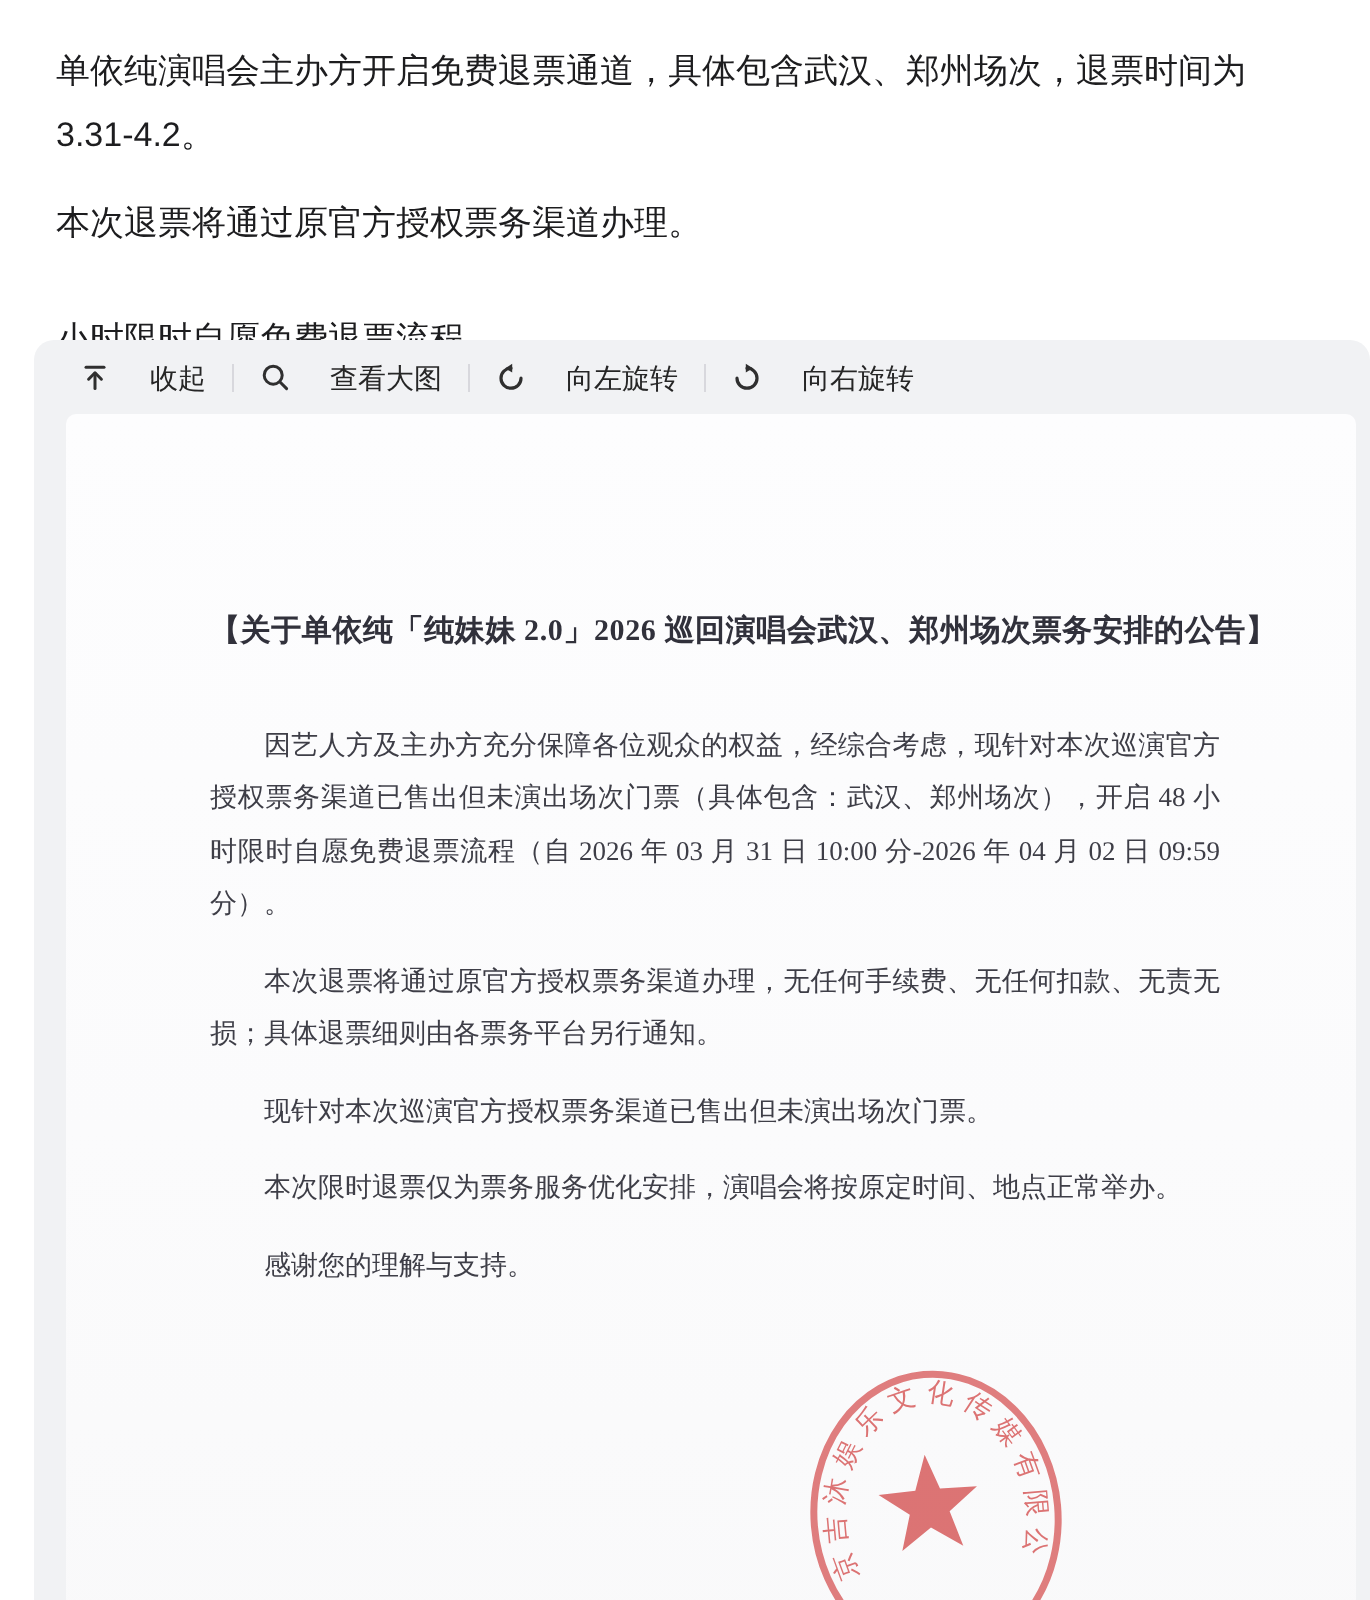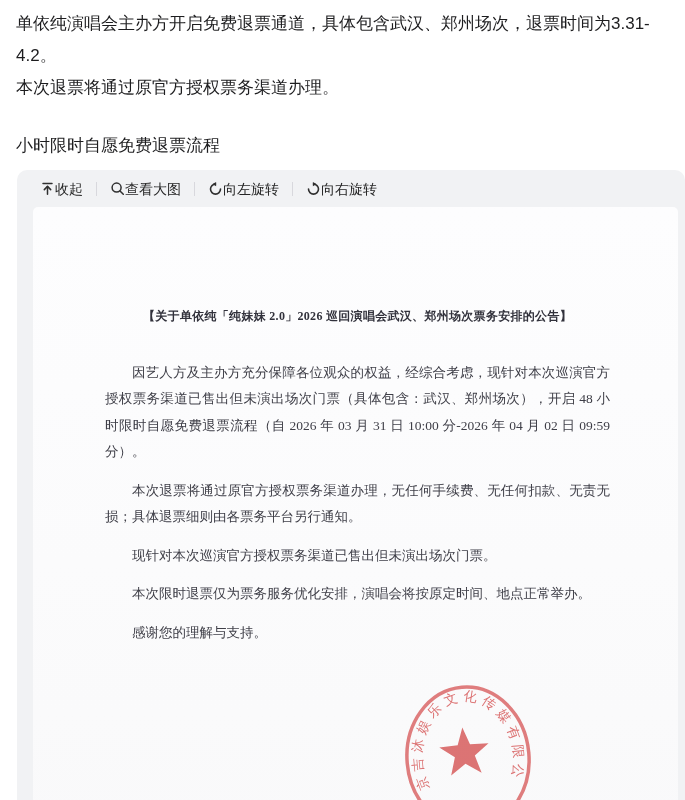--- a/index.html
+++ b/index.html
@@ -4,51 +4,51 @@
 <style>
   html,body{margin:0;padding:0;}
   body{
     width:685px;height:800px;overflow:hidden;background:#ffffff;
     font-family:"Liberation Sans","DejaVu Sans",sans-serif;
   }
   .page{position:relative;width:685px;height:800px;overflow:hidden;background:#fff;}
 
   
   .intro{padding:8px 18px 0 16px;font-size:17px;line-height:32px;color:#1d1d1f;}
-  .intro p{margin:0;}
+  .intro p{margin:12px;}
   .intro p.spaced{margin-top:26px;}
 
   
   .viewer{
     position:absolute;left:17px;top:170px;width:668px;height:640px;
     background:#f1f2f4;border-radius:10px 10px 0 0;
   }
   .viewer-toolbar{
     display:flex;align-items:center;height:37px;padding-left:23px;
     font-size:14px;color:#262626;
   }
   .tool-btn{
-    display:inline-flex;align-items:center;gap:0;background:none;border:none;
+    display:inline-flex;align-items:center;gap:20px;background:none;border:none;
     padding:0;font:inherit;color:#262626;cursor:pointer;line-height:1;
   }
   .tool-btn svg{display:block;}
   .tool-sep{width:1px;height:14px;background:#d8d8dd;margin:0 13px;}
 
   
   .doc{
     position:absolute;left:16px;top:37px;width:645px;height:650px;
     box-sizing:border-box;padding:96px 68px 0 72px;
     background:linear-gradient(180deg,#fdfdfe 0%,#fbfbfc 55%,#f9f9fa 100%);
     border-radius:5px;
     font-family:"Liberation Serif","DejaVu Serif",serif;
     color:#3e3e47;font-size:13.5px;line-height:26.5px;
   }
   .doc-title{
-    margin:0 0 30px;text-align:center;white-space:nowrap;
-    font-weight:bold;font-size:12px;letter-spacing:.3px;color:#31313b;
+    margin:0 0 30px;white-space:nowrap;
+    font-weight:bold;font-size:15px;letter-spacing:.3px;color:#31313b;
   }
   .doc p{margin:0;}
   .doc .salutation{margin-bottom:13px;}
   .doc .body-para{margin-bottom:12px;text-indent:2em;text-align:justify;}
   .doc .closing{text-indent:2em;}
 
   
   .seal{
     position:absolute;left:360px;top:476px;width:150px;height:150px;
     mix-blend-mode:multiply;transform:rotate(-5deg);z-index:2;pointer-events:none;

